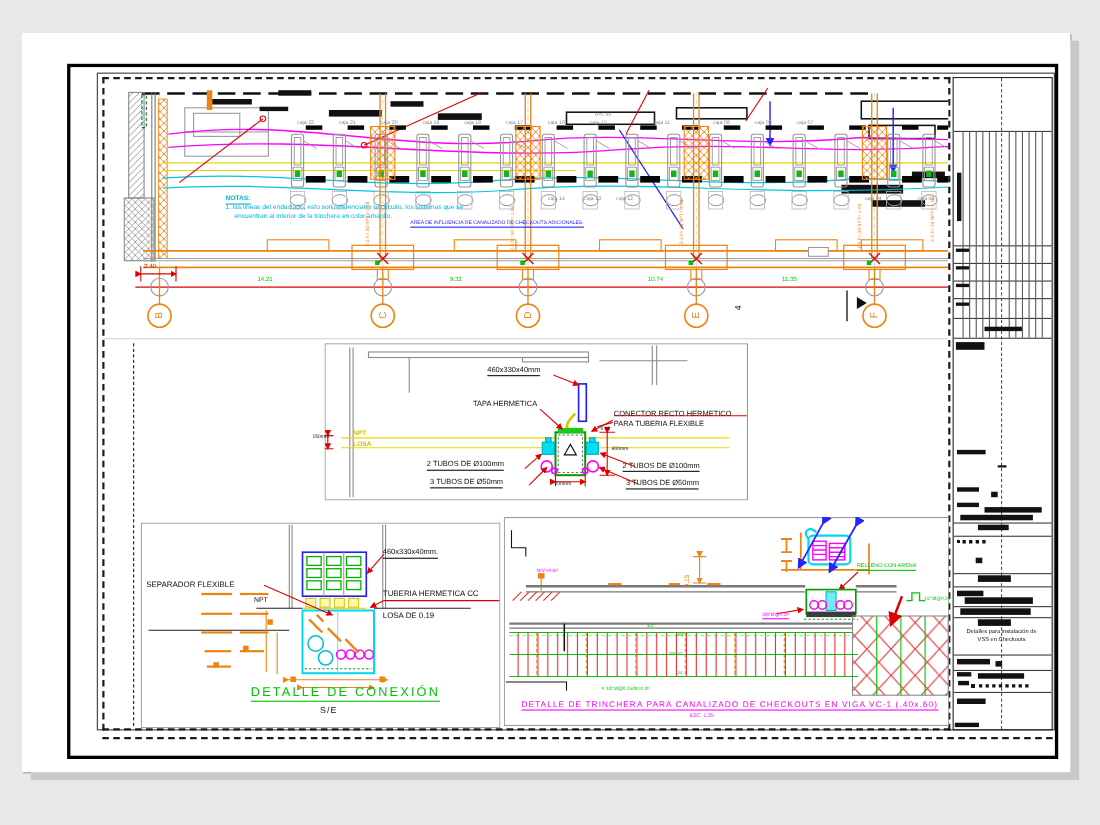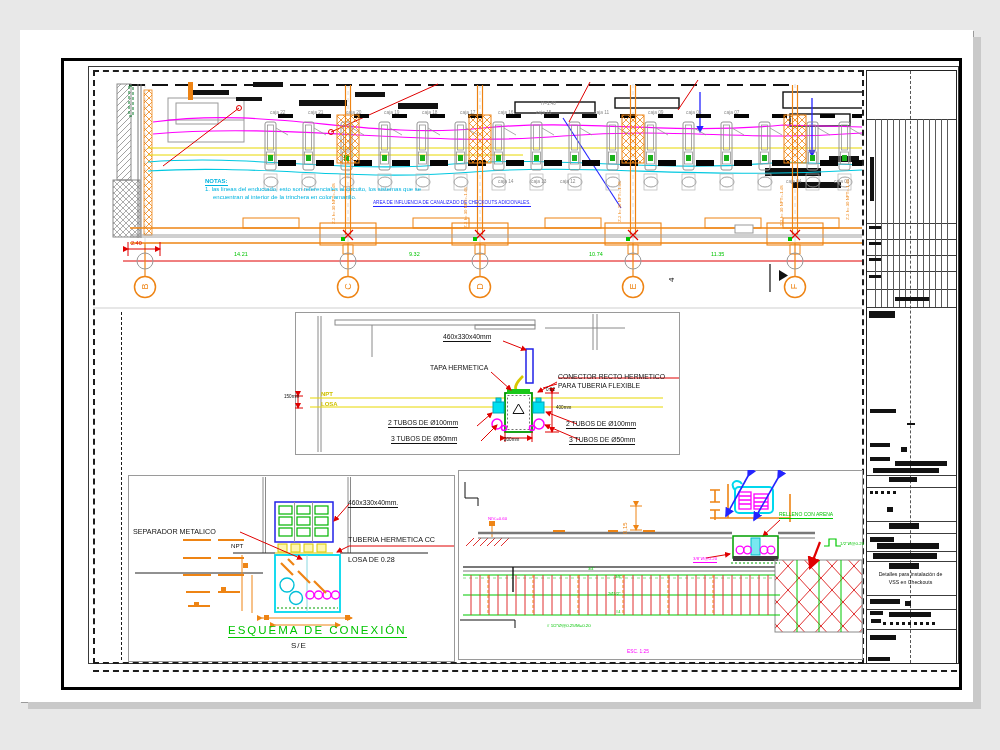--- a/index.html
+++ b/index.html
@@ -424,25 +424,25 @@
         <rect x="217" y="140" width="5" height="5"></rect>
       </g>
     <g stroke="#e00000" fill="none">
       <path d="M112,57 L174,84" marker-end="url(#ra4)"></path>
       <path d="M221,29 L206,46" marker-end="url(#ra4)"></path>
       <line x1="221" y1="71" x2="326" y2="71"></line>
       <path d="M221,71 L209,77" marker-end="url(#ra4)"></path>
     </g>
   </svg>
   <span class="L ub" style="left:348px;top:500px;font-size:6.8px">460x330x40mm.</span>
-  <span class="L" style="left:133px;top:528px;font-size:7.2px">SEPARADOR METALICO</span>
+  <span class="L" style="left:133px;top:528px;font-size:7.2px">SEPARADOR FLEXIBLE</span>
   <span class="L" style="left:231px;top:543px;font-size:6.2px">NPT</span>
   <span class="L" style="left:348px;top:536px;font-size:7.2px">TUBERIA HERMETICA CC</span>
-  <span class="L" style="left:348px;top:556px;font-size:7.2px">LOSA DE 0.28</span>
-  <span class="L gn ub" style="left:228px;top:625px;font-size:11.5px;letter-spacing:2px">ESQUEMA DE CONEXIÓN</span>
+  <span class="L" style="left:348px;top:556px;font-size:7.2px">LOSA DE 0.19</span>
+  <span class="L gn ub" style="left:228px;top:625px;font-size:11.5px;letter-spacing:2px">DETALLE DE CONEXIÓN</span>
   <span class="L" style="left:291px;top:642px;font-size:8px;letter-spacing:1px">S/E</span>
 
   <svg style="left:458px;top:470px" width="405" height="190" viewBox="0 0 405 190">
     <defs>
       <marker id="ra3" markerWidth="7" markerHeight="6" refX="5" refY="3" orient="auto">
           <path d="M0,0 L6,3 L0,6 z" fill="#e00000"></path>
         </marker>
       <marker id="bb" markerWidth="7" markerHeight="6" refX="5" refY="3" orient="auto">
           <path d="M0,0 L6,3 L0,6 z" fill="#2424ff"></path>
         </marker>
@@ -549,20 +549,21 @@
   <span class="L mg" style="left:488px;top:517px;font-size:4.4px">NIV.=0.60</span>
   <span class="L or rot" style="left:622px;top:534px;font-size:6px">0,15</span>
   <span class="L gn ub" style="left:779px;top:512px;font-size:5px">RELLENO CON ARENA</span>
   <span class="L mg ub" style="left:693px;top:557px;font-size:4.4px">3/8"Ø@0.20</span>
   <span class="L gn" style="left:840px;top:542px;font-size:4.4px">1/2"Ø@0.20</span>
   <span class="L gn" style="left:588px;top:567px;font-size:4px">3/4"</span>
   <span class="L gn" style="left:615px;top:575px;font-size:4px">3/8"</span>
   <span class="L gn" style="left:608px;top:592px;font-size:4px">2Ø1/2"</span>
   <span class="L gn" style="left:616px;top:610px;font-size:4px">#4</span>
   <span class="L gn" style="left:547px;top:624px;font-size:4.4px"># 1/2"Ø@0.25/M=0.20</span>
+  <span class="L mg ub" style="left:474px;top:637px;font-size:7.5px;letter-spacing:1px">DETALLE DE TRINCHERA PARA CANALIZADO DE CHECKOUTS EN VIGA VC-1 (.40x.60)</span>
   <span class="L mg" style="left:627px;top:650px;font-size:4.8px">ESC. 1:25</span>
 
   <div class="tblock">
     <div class="tbdash" style="left:43px;top:0;height:592px"></div>
     <div class="tbl" style="left:0;top:48px;width:89px"></div>
     <div class="tbl" style="left:0;top:152px;width:89px"></div>
     <div class="tbl" style="left:0;top:168px;width:89px"></div>
     <div class="tbl" style="left:0;top:184px;width:89px"></div>
     <div class="tbl" style="left:0;top:200px;width:89px"></div>
     <div class="tbl" style="left:0;top:218px;width:89px"></div>

